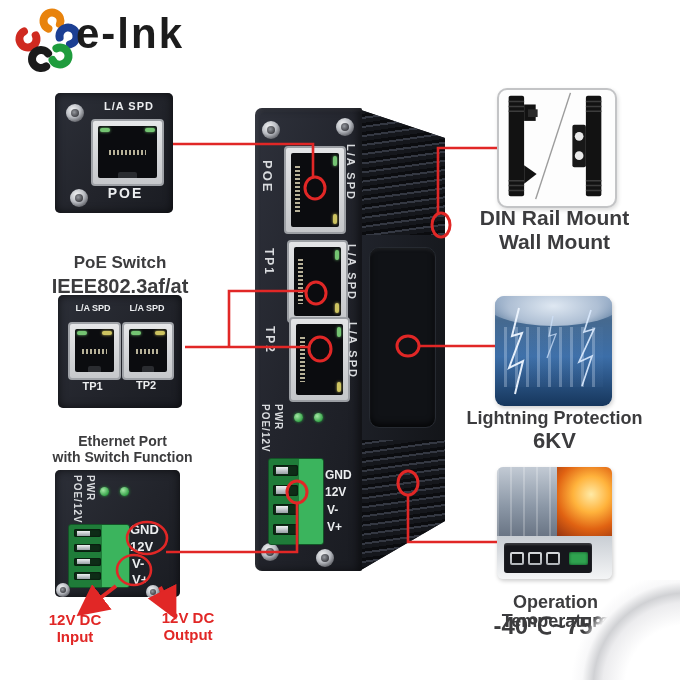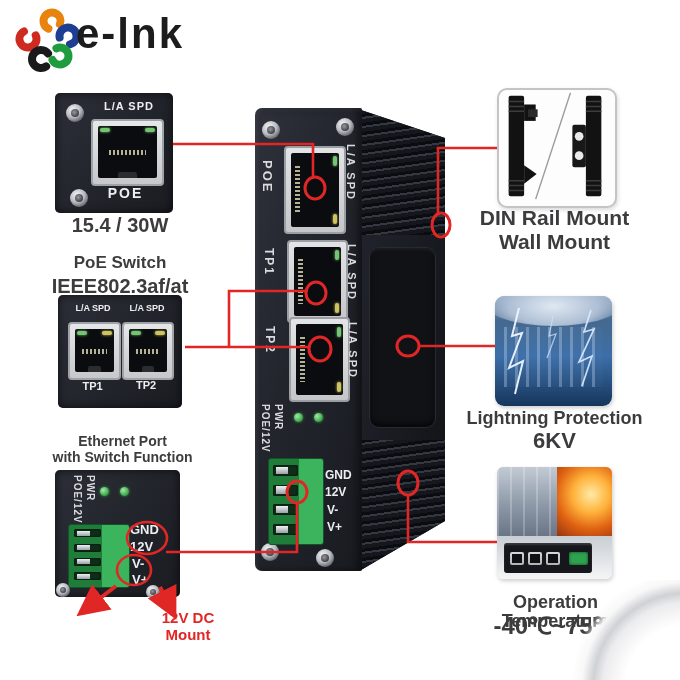--- a/index.html
+++ b/index.html
@@ -126,21 +126,20 @@
     <div class="rj45f" style="left:36px;top:26px;width:69px;height:63px;">
       <div class="rj45f-in">
         <div class="ledh g"></div>
         <div class="ledh g2"></div>
         <div class="pins"></div>
         <div class="tabB"></div>
       </div>
     </div>
     <div class="wlabel ctr" style="left:36px;top:92px;width:69px;font-size:14px;letter-spacing:2px;">POE</div>
   </div>
-  <div class="abs hd ctr" style="left:30px;top:215px;width:180px;font-size:20px;">15.4 / 30W</div>
   <div class="abs hd ctr" style="left:30px;top:236px;width:180px;font-size:20px;margin-top:40px;">IEEE802.3af/at</div>
   <div class="abs hd ctr" style="left:30px;top:254px;width:180px;font-size:17px;">PoE Switch</div>
 
   <div class="panel" style="left:58px;top:295px;width:124px;height:113px;">
     <div class="wlabel ctr" style="left:10px;top:8px;width:50px;font-size:9px;">L/A SPD</div>
     <div class="wlabel ctr" style="left:64px;top:8px;width:50px;font-size:9px;">L/A SPD</div>
     <div class="rj45f" style="left:10px;top:27px;width:49px;height:54px;">
       <div class="rj45f-in">
         <div class="ledh g"></div>
         <div class="ledh y"></div>
@@ -175,21 +174,22 @@
       <div class="tslot" style="top:53%;"></div>
       <div class="tslot" style="top:76%;"></div>
     </div>
     <div class="wlabel" style="left:75px;top:52px;font-size:13px;">GND</div>
     <div class="wlabel" style="left:75px;top:69px;font-size:13px;">12V</div>
     <div class="wlabel" style="left:77px;top:86px;font-size:13px;">V-</div>
     <div class="wlabel" style="left:77px;top:102px;font-size:13px;">V+</div>
     <div class="screw sm" style="left:1px;top:113px;"></div>
     <div class="screw sm" style="left:91px;top:115px;"></div>
   </div>
-  <div class="abs red-txt ctr" style="left:138px;top:609px;width:100px;font-size:15px;">12V DC Mount</div>
+  <div class="abs red-txt ctr" style="left:30px;top:611px;width:90px;font-size:15px;">12V DC Input</div>
+  <div class="abs red-txt ctr" style="left:138px;top:609px;width:100px;font-size:15px;">12V DC Output</div>
 
   <div class="dev-side">
     <div class="ribs" style="top:0;height:133px;"></div>
     <div class="side-mid">
       <div class="recess"></div>
     </div>
     <div class="ribs" style="top:335px;height:132px;"></div>
   </div>
   <div class="dev-front">
     <div class="screw" style="left:7px;top:13px;"></div>

